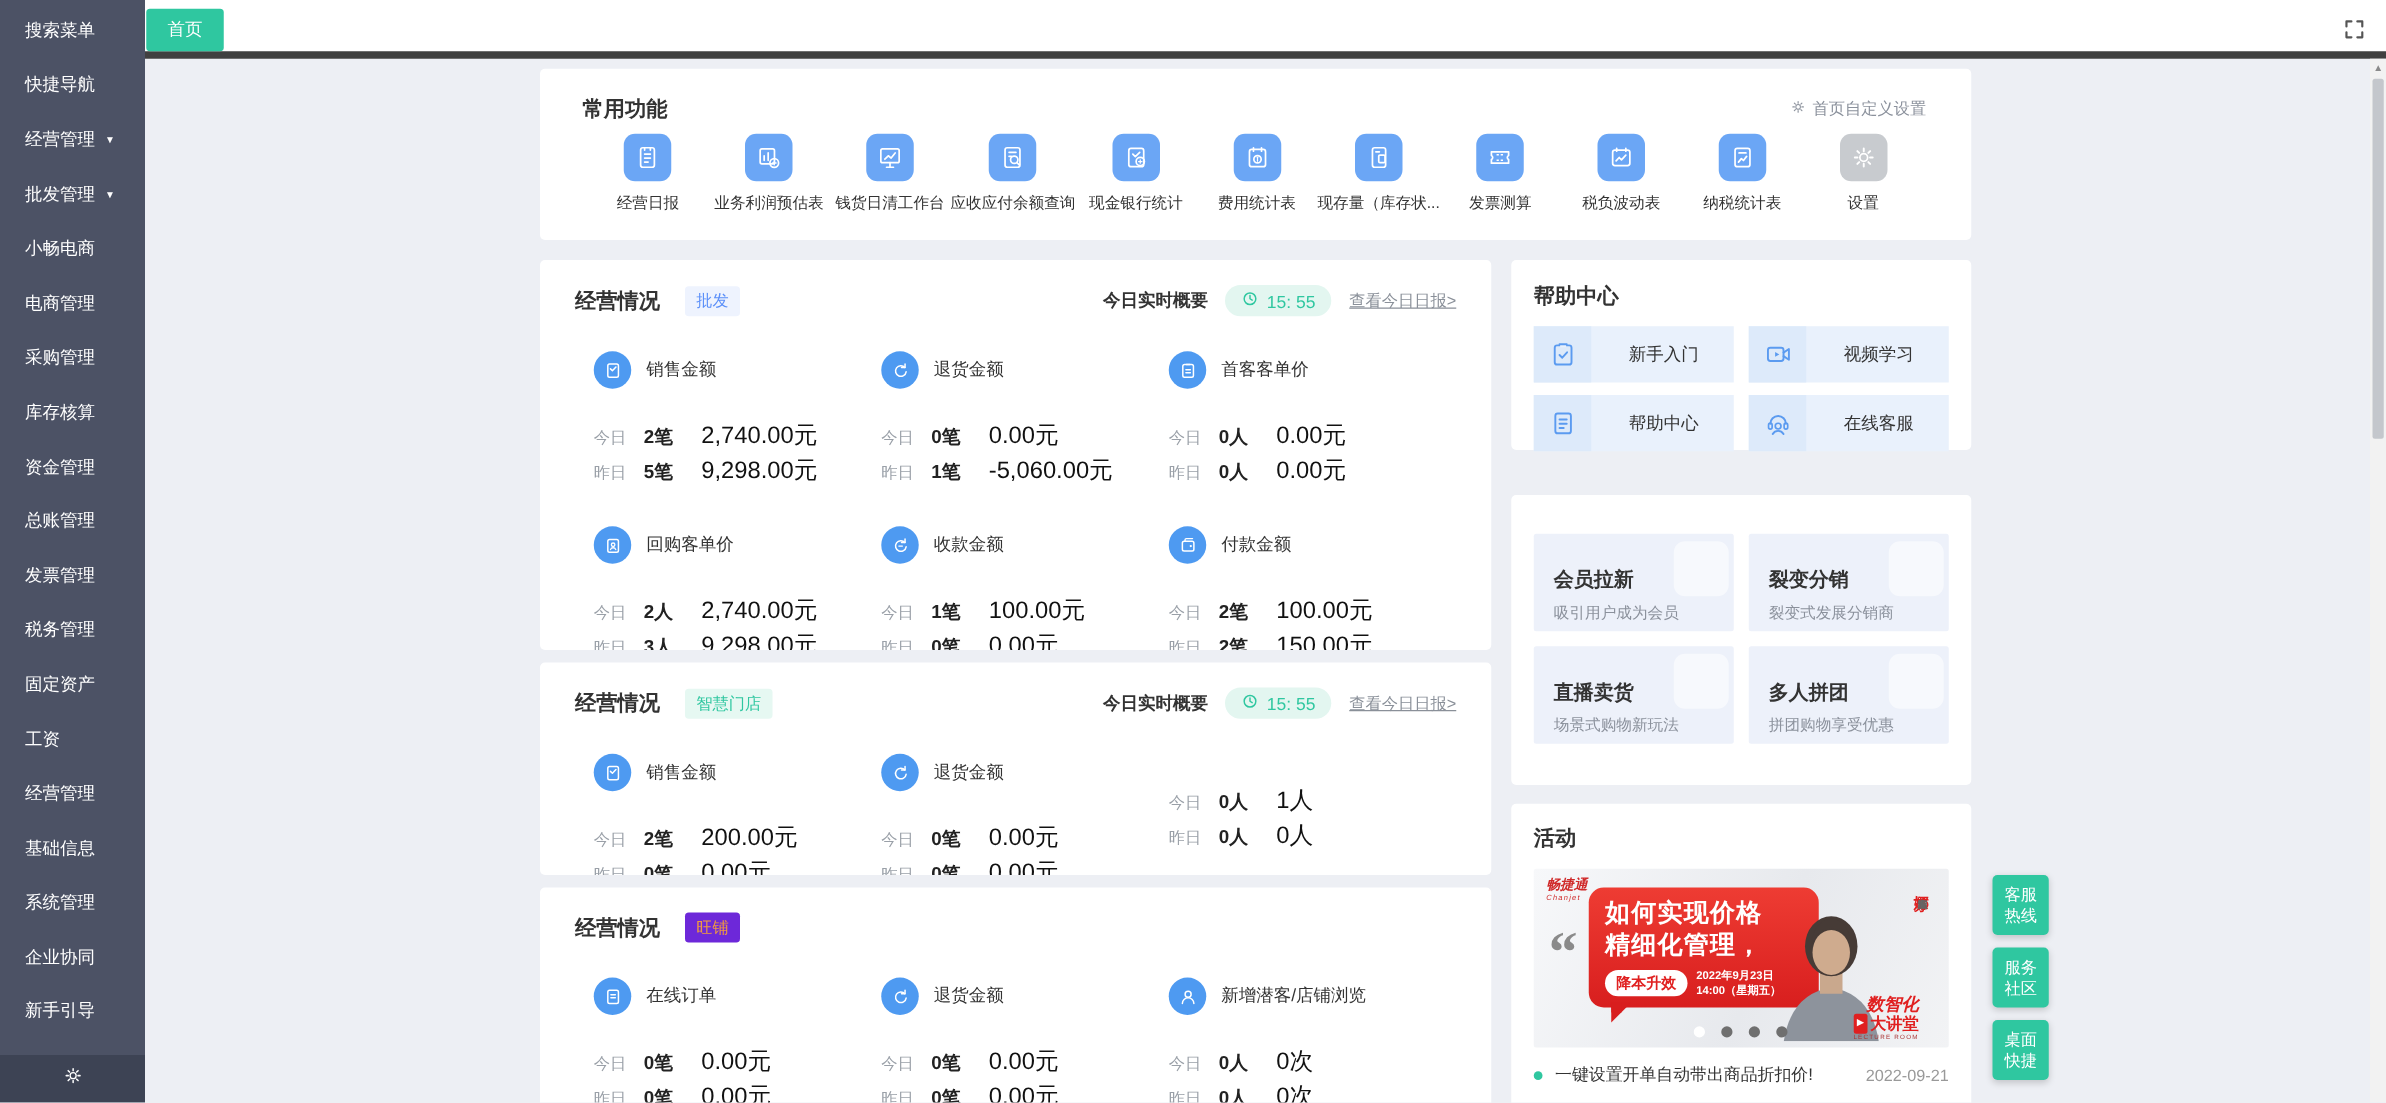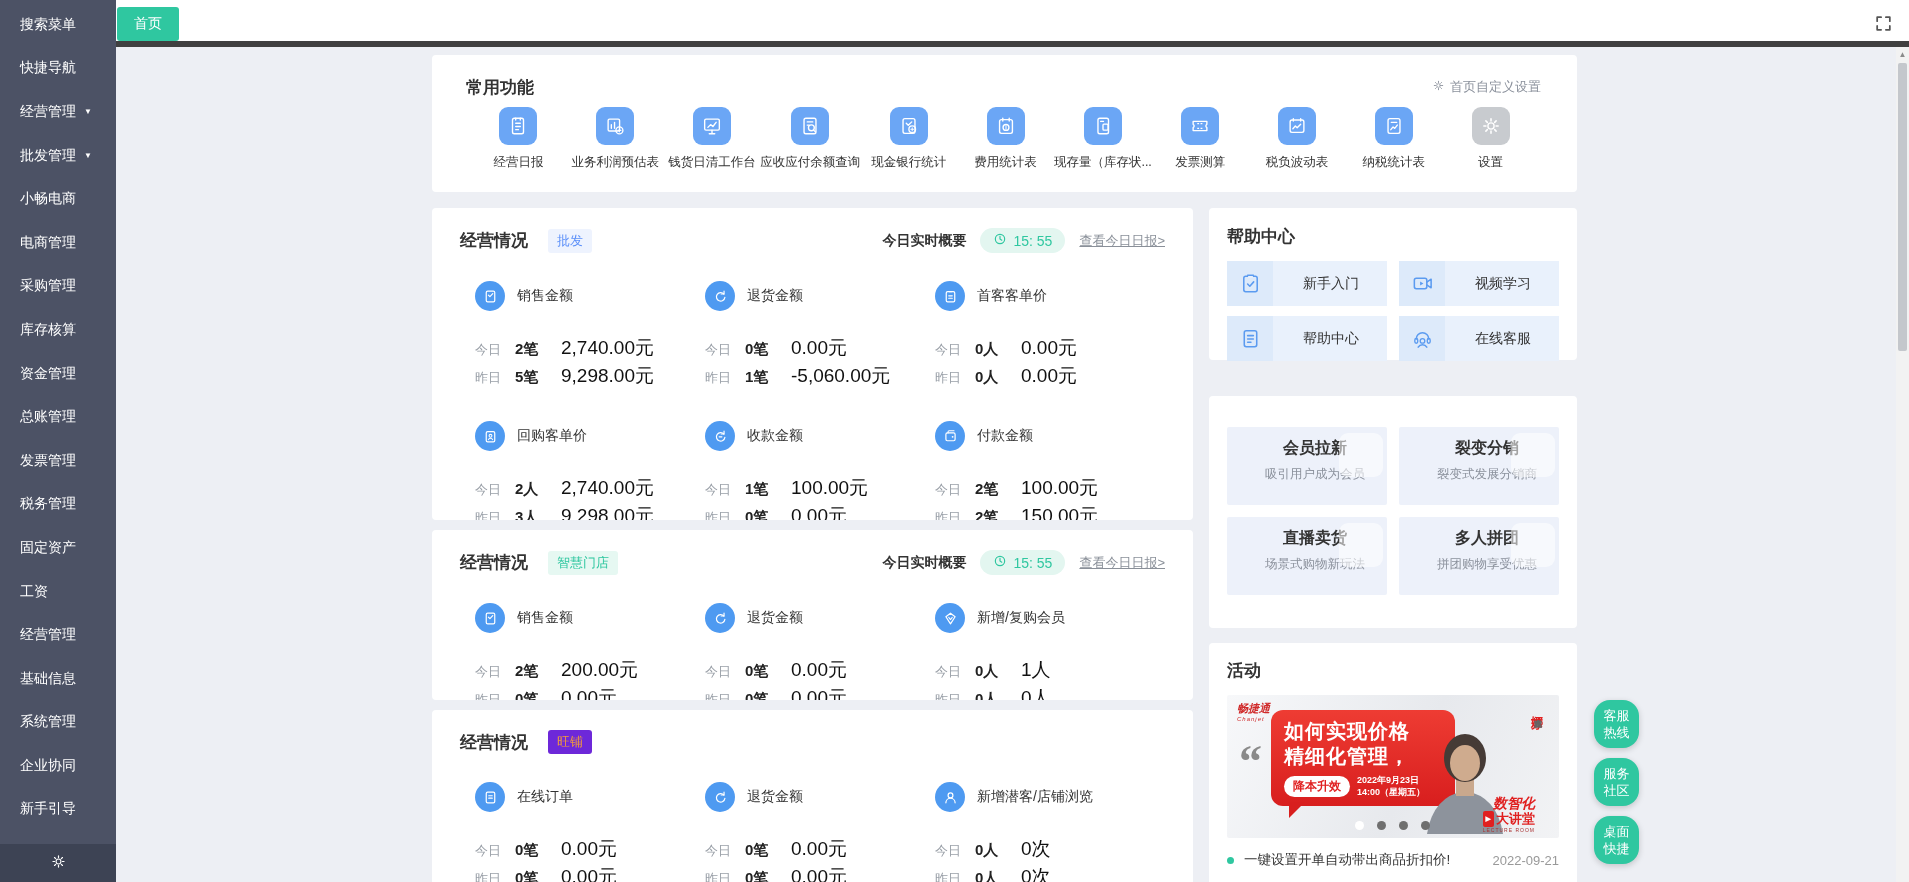--- a/index.html
+++ b/index.html
@@ -66,21 +66,21 @@
   .help-grid { display:grid; grid-template-columns:1fr 1fr; gap:10px 12px; margin-top:13px; }
   .help-item { height:45px; background:#e9f1fc; display:flex; align-items:center; cursor:pointer; }
   .help-icon-box { width:46px; height:45px; background:#ddeafa; display:flex; align-items:center; justify-content:center; flex:none; }
   .help-label { margin-left:30px; font-size:14px; color:#333; }
 
   
   .mkt-card { margin-top:36px; height:232px; padding:17px 18px; }
   .mkt-header { display:flex; align-items:center; }
   .more-link { margin-left:auto; font-size:13px; color:#8b919c; cursor:pointer; }
   .mkt-grid { display:grid; grid-template-columns:1fr 1fr; gap:12px; margin-top:14px; }
-  .mkt-item { height:78px; background:#edf1fa; border-radius:2px; padding:11px 0 0 16px; position:relative; overflow:hidden; cursor:pointer;text-align:center; }
+  .mkt-item { height:78px; background:#edf1fa; border-radius:2px; padding:27px 0 0 16px; position:relative; overflow:hidden; cursor:pointer; }
   .mkt-title { font-size:16px; font-weight:bold; color:#333; }
   .mkt-desc { margin-top:7px; font-size:12.5px; color:#8b919c; white-space:nowrap; }
   .mkt-watermark { position:absolute; right:4px; top:6px; width:44px; height:44px; background:rgba(255,255,255,0.55); border-radius:9px; }
 
   
   .act-card { margin-top:15px; height:255px; padding:16px 18px; }
   .banner { margin-top:13px; width:332px; height:143px; position:relative; background:linear-gradient(115deg,#f7f8fa 0%,#e7e9ed 55%,#f2f3f5 100%); overflow:hidden; border-radius:2px; cursor:pointer; }
   .banner-brand { position:absolute; left:10px; top:8px; color:#d02a2a; font-size:11px; font-weight:bold; font-style:italic; line-height:11px; }
   .banner-brand small { display:block; font-size:6px; font-weight:normal; letter-spacing:1px; }
   .banner-quote { position:absolute; left:12px; top:52px; font-family:"Liberation Serif",serif; font-size:46px; font-weight:bold; color:#8a8a8a; line-height:30px; }
@@ -102,21 +102,21 @@
   .logo-sub { color:#a33; font-size:5px; letter-spacing:1px; }
   .banner-dots { position:absolute; left:128px; bottom:8px; display:flex; gap:13px; }
   .bdot { width:9px; height:9px; border-radius:50%; cursor:pointer; }
   .news-row { display:flex; align-items:center; margin-top:13px; cursor:pointer; }
   .news-dot { width:7px; height:7px; border-radius:50%; background:#2fc7a0; margin-right:10px; flex:none; }
   .news-text { font-size:13.5px; color:#333; flex:1; white-space:nowrap; overflow:hidden; text-overflow:ellipsis; }
   .news-date { font-size:13px; color:#999; margin-left:8px; }
 
   
   .float-btns { position:absolute; left:1594px; top:700px; width:45px; z-index:7; }
-  .float-btn { background:#2fc7a0; color:#fff; border-radius:16px; padding:7px 5px; font-size:13px; line-height:17px; text-align:center; margin-bottom:10px; cursor:pointer; box-shadow:0 2px 6px rgba(0,0,0,0.18); }
+  .float-btn { background:#2fc7a0; color:#fff; border-radius:4px; padding:7px 5px; font-size:13px; line-height:17px; text-align:center; margin-bottom:10px; cursor:pointer; box-shadow:0 2px 6px rgba(0,0,0,0.18); }
 
   
   .scrollbar { position:absolute; right:0; top:47px; bottom:0; width:13px; background:#f2f2f2; z-index:8; }
   .scroll-up { color:#8a8a8a; font-size:8px; text-align:center; padding-top:3px; cursor:pointer; }
   .scroll-thumb { width:9px; margin:4px auto 0; height:288px; background:#c4c7cc; border-radius:2px; cursor:pointer; }
 </style>
 </head>
 <body>
 
 <div class="sidebar">
@@ -544,29 +544,20 @@
                     <span class="metric-amount">0.00元</span>
                   </div>
                   <div class="metric-row">
                     <span class="metric-day">昨日</span>
                     <span class="metric-count">0笔</span>
                     <span class="metric-amount">0.00元</span>
                   </div>
                 </div>
               </div>
               <div>
-                <div class="metric-head">
-                  <span class="metric-circle">
-                    <svg width="17" height="17" viewBox="0 0 24 24">
-                      <path d="M12 4.5l6.5 5L12 19.5l-6.5-10z" stroke="#fff" stroke-width="1.7" fill="none" stroke-linecap="round" stroke-linejoin="round"></path>
-                      <path d="M9.5 10.5l2.5 3 2.5-3" stroke="#fff" stroke-width="1.5" fill="none" stroke-linecap="round" stroke-linejoin="round"></path>
-                    </svg>
-                  </span>
-                  <span class="metric-label">新增/复购会员</span>
-                </div>
                 <div class="metric-rows">
                   <div class="metric-row">
                     <span class="metric-day">今日</span>
                     <span class="metric-count">0人</span>
                     <span class="metric-amount">1人</span>
                   </div>
                   <div class="metric-row">
                     <span class="metric-day">昨日</span>
                     <span class="metric-count">0人</span>
                     <span class="metric-amount">0人</span>

